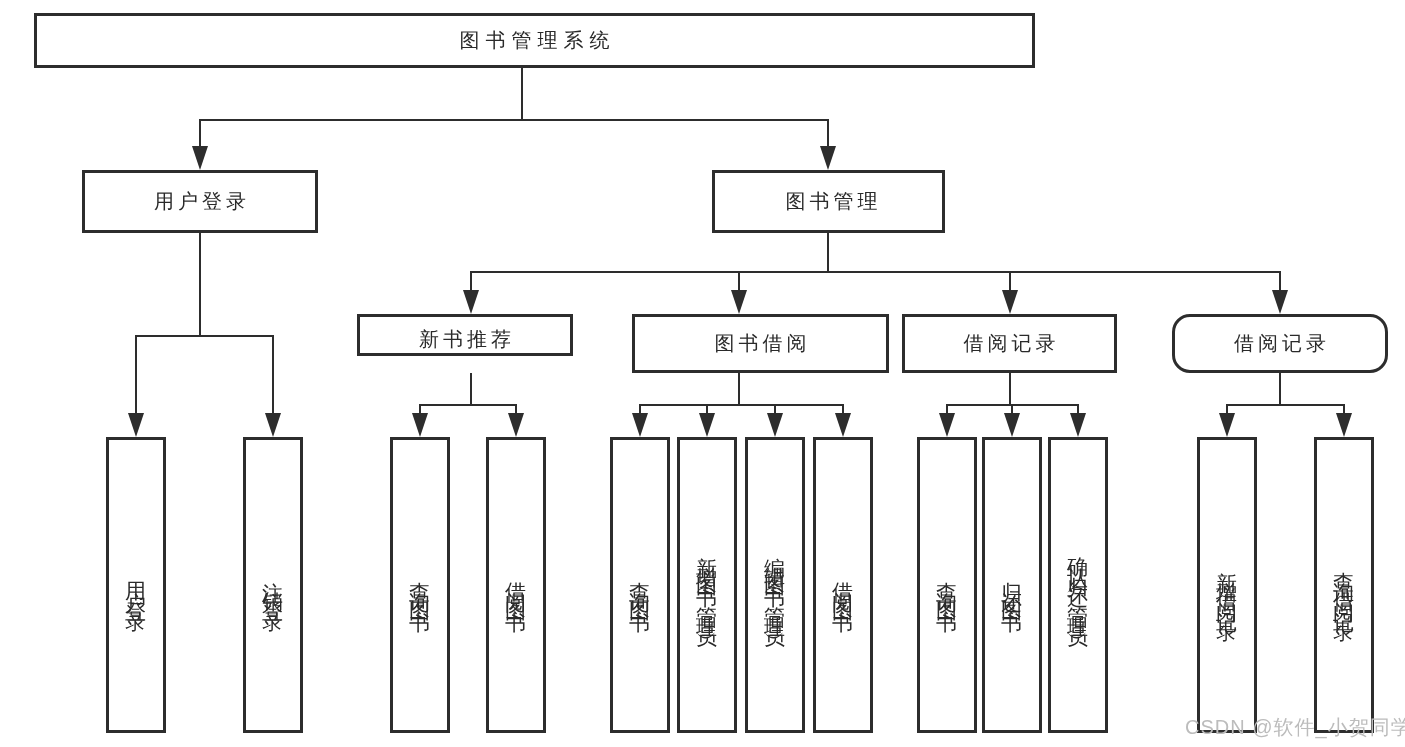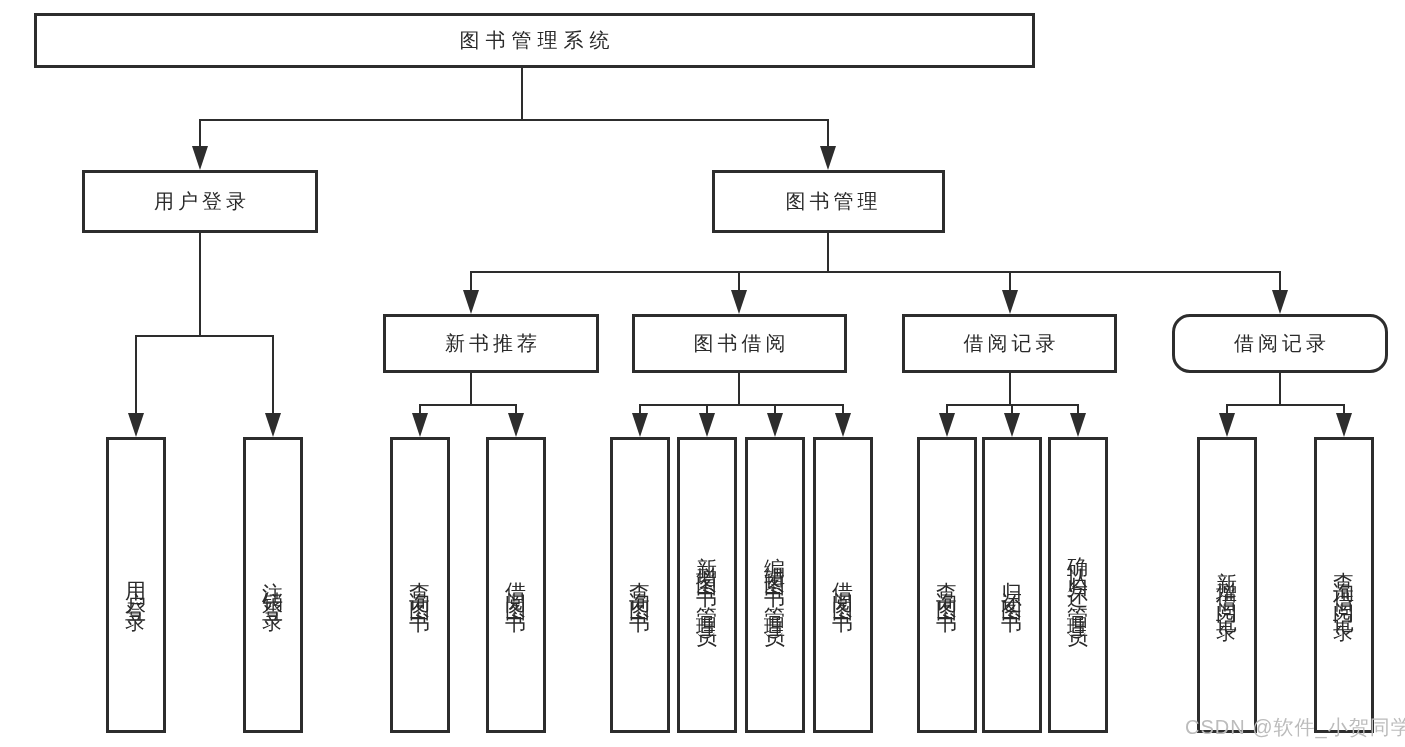--- a/index.html
+++ b/index.html
@@ -64,24 +64,24 @@
 <div class="hline" style="left:470px;top:271px;width:811px;"></div>
 <div class="vline" style="left:470px;top:271px;height:19px;"></div>
 <div class="ahead" style="left:463px;top:290px;"></div>
 <div class="vline" style="left:738px;top:271px;height:19px;"></div>
 <div class="ahead" style="left:731px;top:290px;"></div>
 <div class="vline" style="left:1009px;top:271px;height:19px;"></div>
 <div class="ahead" style="left:1002px;top:290px;"></div>
 <div class="vline" style="left:1279px;top:271px;height:19px;"></div>
 <div class="ahead" style="left:1272px;top:290px;"></div>
 
-<div class="box" style="left:383px;top:314px;width:216px;height:59px;">
+<div class="box" style="left:357px;top:314px;width:216px;height:42px;align-items:flex-end;">
   <span class="hlabel">新书推荐</span>
 </div>
-<div class="box" style="left:632px;top:314px;width:215px;height:59px;">
+<div class="box" style="left:632px;top:314px;width:257px;height:59px;">
   <span class="hlabel">图书借阅</span>
 </div>
 <div class="box" style="left:902px;top:314px;width:215px;height:59px;">
   <span class="hlabel">借阅记录</span>
 </div>
 <div class="box" style="left:1172px;top:314px;width:216px;height:59px;border-radius:18px;">
   <span class="hlabel">借阅记录</span>
 </div>
 
 <div class="vline" style="left:470px;top:373px;height:31px;"></div>

